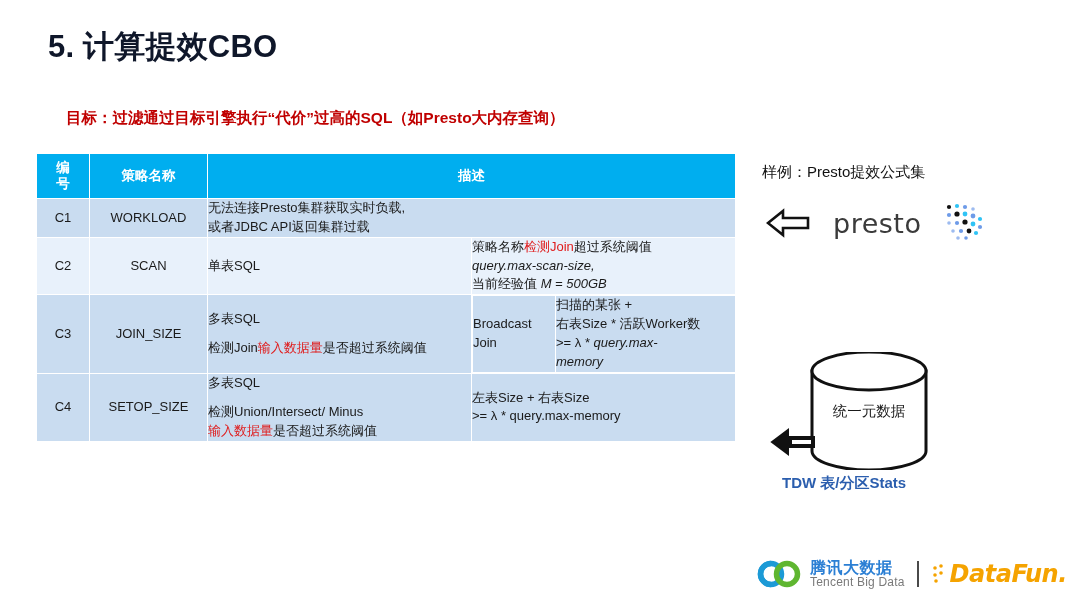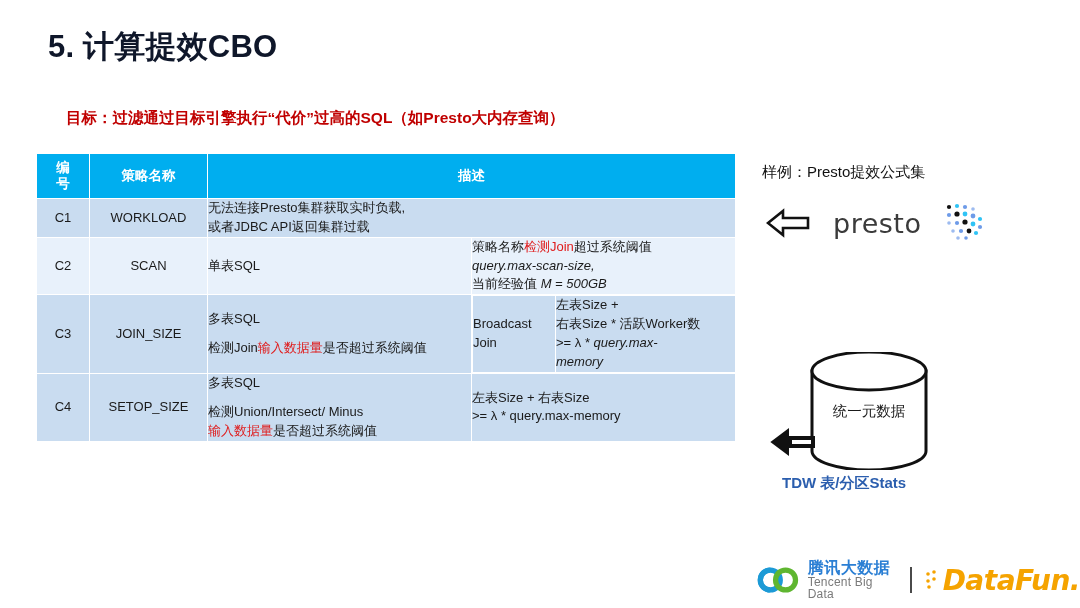--- a/index.html
+++ b/index.html
@@ -201,21 +201,21 @@
     width: 2px;
     height: 26px;
     background: #4a4a4a;
   }
   .datafun-logo {
     display: flex;
     align-items: center;
     gap: 3px;
   }
   .datafun-text {
-    font-size: 28px;
+    font-size: 24px;
     font-weight: bold;
     font-style: italic;
     color: #F5A300;
     letter-spacing: -0.5px;
     font-family: "DejaVu Sans", sans-serif;
   }
 </style>
 </head>
 <body>
 
@@ -263,21 +263,21 @@
     </td>
     <td style="padding:0;border:none;">
       <table class="sub-table">
         <tbody>
               <tr class="rowA">
           <td class="cell sub-label">
             <span>Broadcast</span><br>
             <span>Join</span>
           </td>
           <td class="cell">
-            <span>左表Size +</span><br>
+            <span>扫描的某张 +</span><br>
             <span>右表Size * 活跃Worker数</span><br>
             <span>&gt;= λ * </span><span class="code-ital">query.max-</span><br>
             <span class="code-ital">memory</span>
           </td>
         </tr>
       </tbody>
           </table>
     </td>
   </tr>
 

